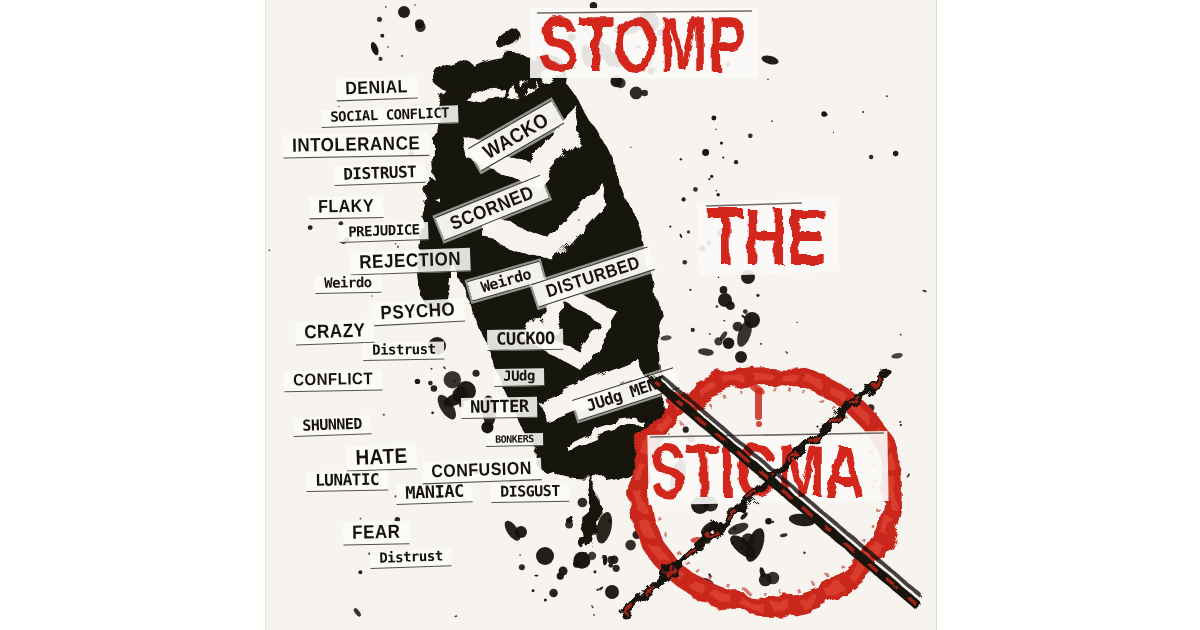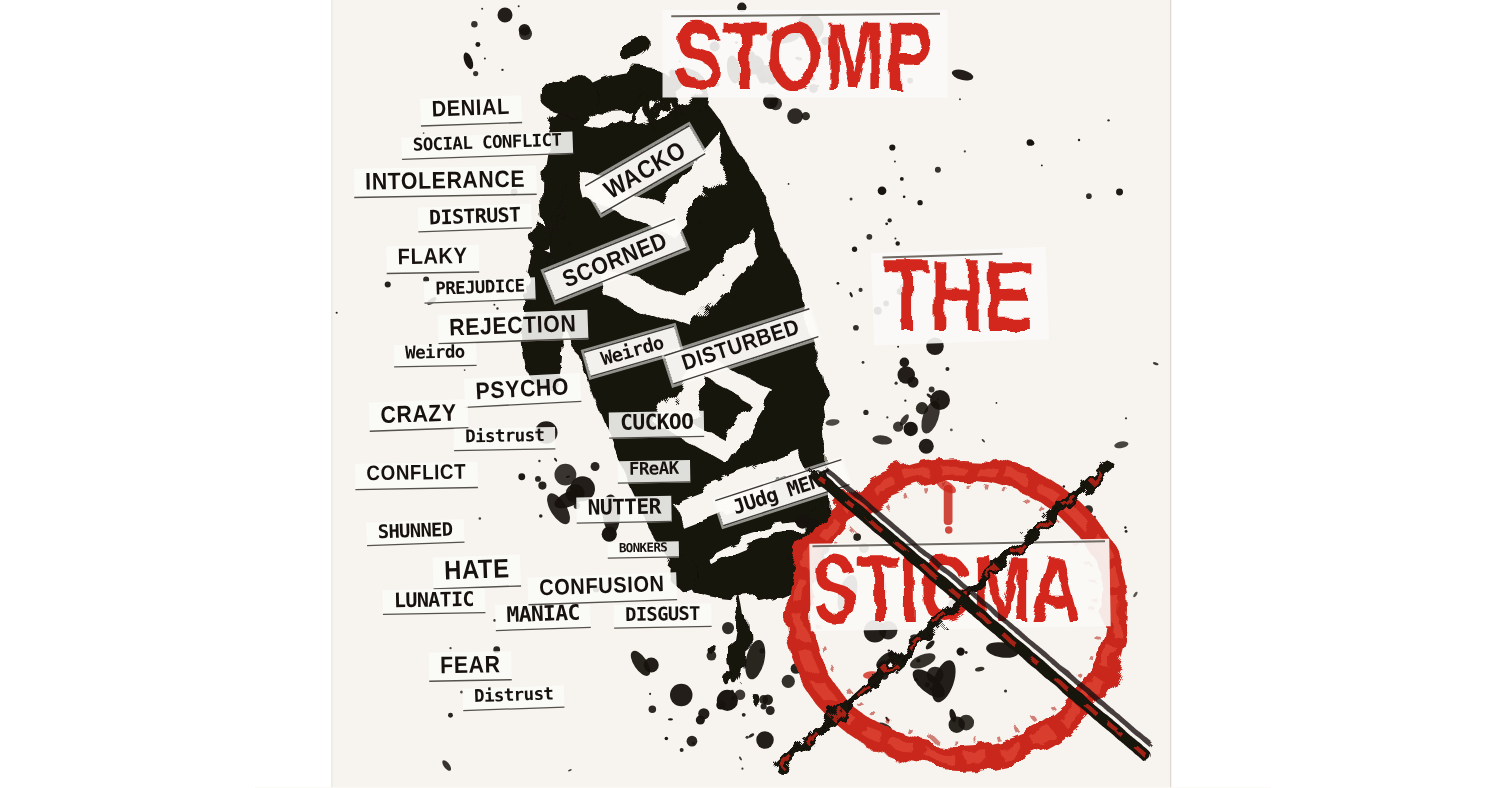--- a/index.html
+++ b/index.html
@@ -353,21 +353,21 @@
       <div class="word f-stamp b-line" style="left: 346px; top: 446px; font-size: 19px; transform-origin: 0px 0px; transform: rotate(-2deg) scaleY(1.12);">HATE</div>
       <div class="word f-hand b-line" style="left: 306px; top: 472px; font-size: 16px; transform-origin: 0px 0px; transform: rotate(-1deg);">LUNATIC</div>
       <div class="word f-hand b-line" style="left: 396px; top: 484px; font-size: 17px; transform-origin: 0px 0px; transform: rotate(-2deg);">MANIAC</div>
       <div class="word f-stamp b-line" style="left: 343px; top: 522px; font-size: 17px; transform-origin: 0px 0px; transform: rotate(-1deg) scaleY(1.12);">FEAR</div>
       <div class="word f-hand b-line" style="left: 370px; top: 551px; font-size: 14px; transform-origin: 0px 0px; transform: rotate(-2deg);">Distrust</div>
       <div class="word f-stamp b-strip" style="left: 516px; top: 136px; font-size: 18px; transform: translate(-50%, -50%) rotate(-30deg) scaleY(1.12);">WACKO</div>
       <div class="word f-stamp b-strip" style="left: 492px; top: 208px; font-size: 17px; transform: translate(-50%, -50%) rotate(-22deg) scaleY(1.12);">SCORNED</div>
       <div class="word f-hand b-strip" style="left: 506px; top: 281px; font-size: 15px; transform: translate(-50%, -50%) rotate(-16deg);">Weirdo</div>
       <div class="word f-stamp b-strip" style="left: 593px; top: 277px; font-size: 16px; transform: translate(-50%, -50%) rotate(-18deg) scaleY(1.12);">DISTURBED</div>
       <div class="word f-hand b-line" style="left: 487px; top: 330px; font-size: 17px; transform-origin: 0px 0px; transform: rotate(-1deg);">CUCKOO</div>
-      <div class="word f-hand b-line" style="left: 494px; top: 369px; font-size: 14px; transform-origin: 0px 0px; transform: rotate(-1deg);">FReAK</div>
+      <div class="word f-hand b-line" style="left: 494px; top: 369px; font-size: 14px; transform-origin: 0px 0px; transform: rotate(-1deg);">JUdg</div>
       <div class="word f-hand b-line" style="left: 461px; top: 398px; font-size: 17px; transform-origin: 0px 0px; transform: rotate(-1deg);">NUTTER</div>
       <div class="word f-hand b-line" style="left: 486px; top: 434px; font-size: 10px; transform-origin: 0px 0px; transform: rotate(-1deg);">BONKERS</div>
       <div class="word f-stamp b-line" style="left: 422px; top: 462px; font-size: 16px; transform-origin: 0px 0px; transform: rotate(-2deg) scaleY(1.12);">CONFUSION</div>
       <div class="word f-hand b-line" style="left: 491px; top: 484px; font-size: 15px; transform-origin: 0px 0px; transform: rotate(-1deg);">DISGUST</div>
       <div class="word f-hand b-strip" style="left: 626px; top: 394px; font-size: 16px; transform: translate(-50%, -50%) rotate(-18deg);">JUdg MENT</div>
     </div>
 
   <svg id="art-over" viewBox="0 0 1200 630">
 
     <g>

